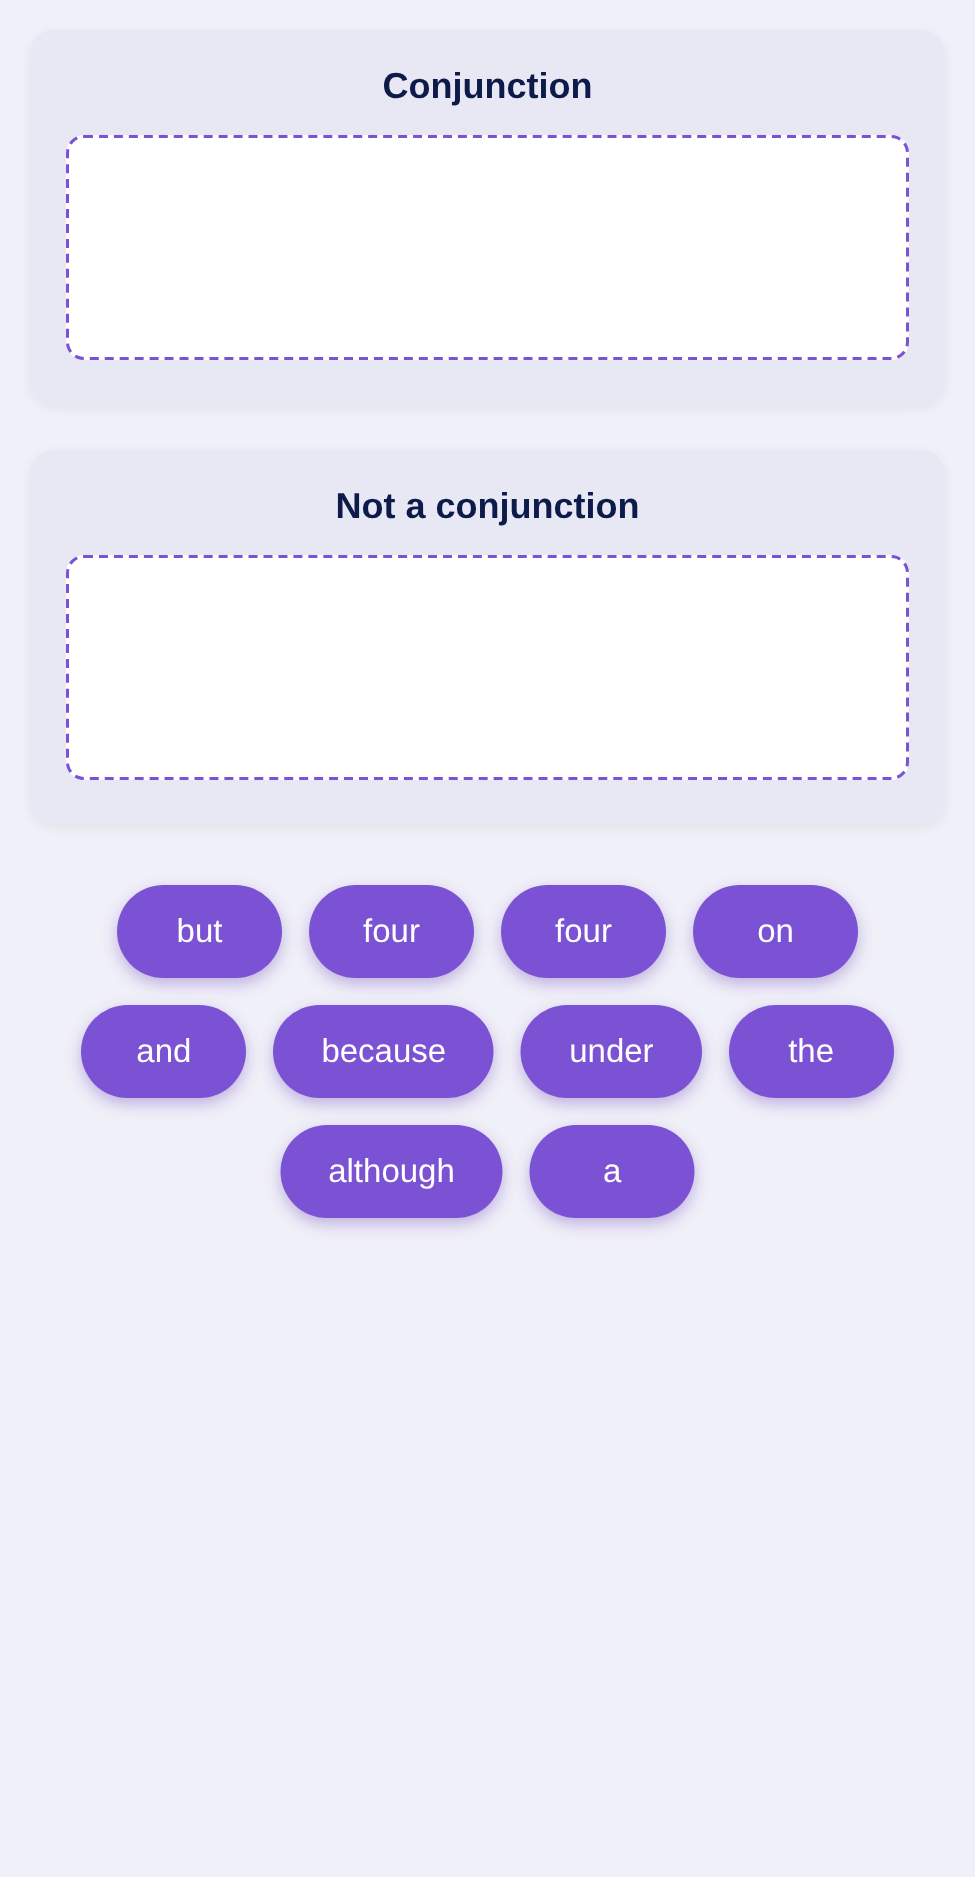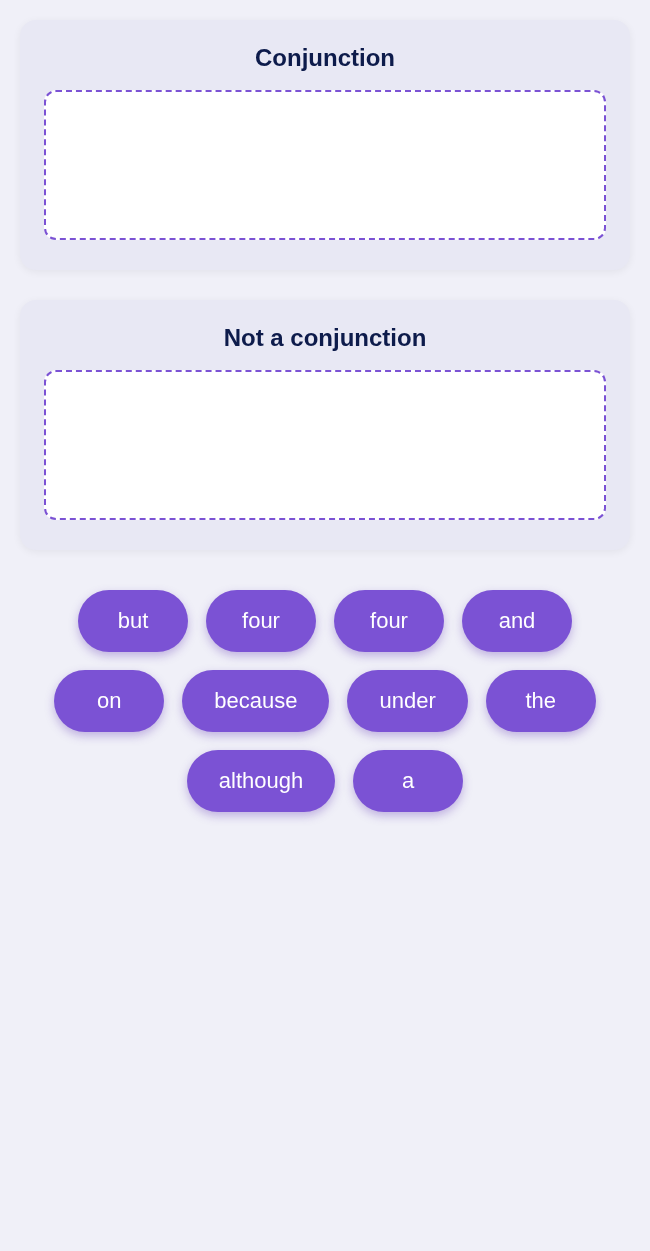--- a/index.html
+++ b/index.html
@@ -81,20 +81,20 @@
 
 <div class="card">
   <div class="card-title">Not a conjunction</div>
   <div class="drop-zone"></div>
 </div>
 
 <div class="word-bank" id="word-bank-container">
 <div class="word-chip">but</div>
     <div class="word-chip">four</div>
     <div class="word-chip">four</div>
+    <div class="word-chip">on</div>
     <div class="word-chip">and</div>
-    <div class="word-chip">on</div>
     <div class="word-chip">because</div>
     <div class="word-chip">under</div>
     <div class="word-chip">the</div>
     <div class="word-chip">although</div>
     <div class="word-chip">a</div>
   </div>
 
 </body></html>

